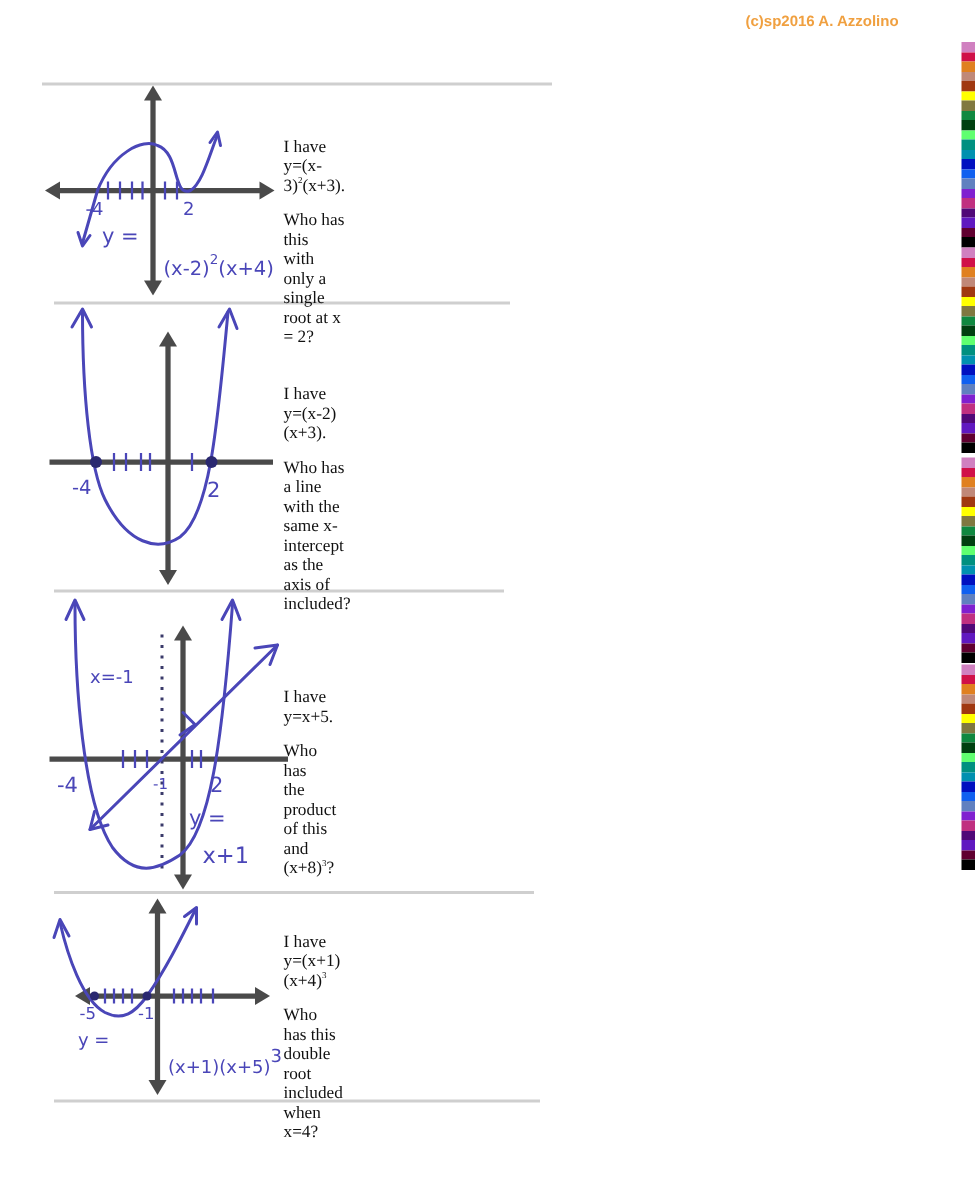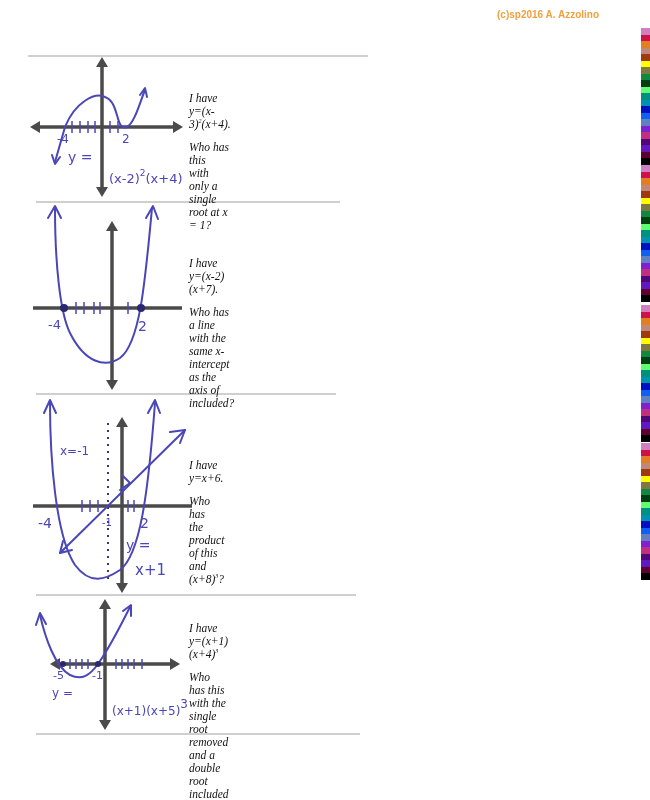--- a/index.html
+++ b/index.html
@@ -2,21 +2,21 @@
 <html><head>
 <meta charset="utf-8">
 <style>
   html, body { margin: 0; padding: 0; }
   body { width: 650px; height: 800px; background: #ffffff; position: relative; overflow: hidden; font-family: "Liberation Serif", serif; }
   .credit { position: absolute; left: 497px; top: 9px; font-family: "Liberation Sans", sans-serif; font-size: 10px; font-weight: bold; color: #f0a040; }
   .sep { position: absolute; height: 2px; background: #cfcfcf; }
   .card { position: absolute; }
   .graph { position: absolute; }
   .txt { position: absolute; font-size: 11.5px; line-height: 13px; color: #111; }
-  .txt p { margin: 0; font-style: italic; }
+  .txt p { margin: 0; }
   .txt .gap { height: 10px; }
   sup { font-size: 6px; vertical-align: 5px; line-height: 0; }
   .palette { position: absolute; left: 641px; width: 9px; }
   .palette div { width: 9px; height: 6.5px; }
   .blue { stroke: #4a46b8; fill: none; stroke-width: 2; stroke-linecap: round; stroke-linejoin: round; }
   .axis { stroke: #4a4a4a; stroke-width: 3.5; fill: none; }
   .hand { fill: #4a46b8; font-family: "DejaVu Sans", sans-serif; }
 </style>
 </head>
 <body>
@@ -49,24 +49,24 @@
     <polyline class="blue" points="110,38 115,31 117,40"></polyline>
     <path class="blue" d="M35,70 L25,105"></path>
     <polyline class="blue" points="22,98 25,107 30,100"></polyline>
     <text class="hand" x="27" y="86" font-size="12">-4</text>
     <text class="hand" x="92" y="86" font-size="12">2</text>
     <text class="hand" x="38" y="105" font-size="14">y =</text>
     <text class="hand" x="79" y="126" font-size="13"><tspan>(x-2)</tspan><tspan dy="-7" font-size="9">2</tspan><tspan dy="7">(x+4)</tspan></text>
   </svg>
   <div class="txt" style="left:189px;top:92px;">
     <p>I have</p>
-    <p><span>y=(x-3)</span><sup>2</sup><span>(x+4).</span></p>
+    <p><span>y=(x-3)</span><sup>2</sup><span>(x+3).</span></p>
     <div class="gap"></div>
     <p>Who has this</p>
-    <p>with only a single root at x = 1?</p>
+    <p>with only a single root at x = 2?</p>
   </div>
 </div>
 
 <div class="card">
   <svg class="graph" style="left:30px;top:203px;" width="160" height="190">
     <line class="axis" x1="3" y1="105" x2="152" y2="105"></line>
     <line class="axis" x1="82" y1="24" x2="82" y2="182"></line>
     <polygon points="82,18 76,28 88,28" fill="#4a4a4a"></polygon>
     <polygon points="82,187 76,177 88,177" fill="#4a4a4a"></polygon>
     <g stroke="#4a46b8" stroke-width="1.5">
@@ -79,21 +79,21 @@
     <path class="blue" d="M25,5 C25,60 30,110 40,130 C55,160 75,165 90,155 C110,140 115,80 122,5"></path>
     <polyline class="blue" points="18,15 25,3 31,15"></polyline>
     <polyline class="blue" points="116,15 123,3 128,16"></polyline>
     <circle cx="34" cy="105" r="4" fill="#2a2870"></circle>
     <circle cx="111" cy="105" r="4" fill="#2a2870"></circle>
     <text class="hand" x="18" y="126" font-size="13">-4</text>
     <text class="hand" x="108" y="128" font-size="14">2</text>
   </svg>
   <div class="txt" style="left:189px;top:257px;">
     <p>I have</p>
-    <p>y=(x-2)(x+7).</p>
+    <p>y=(x-2)(x+3).</p>
     <div class="gap"></div>
     <p>Who has</p>
     <p>a line with the same x-intercept</p>
     <p>as the axis of included?</p>
   </div>
 </div>
 
 <div class="card">
   <svg class="graph" style="left:30px;top:395px;" width="165" height="200">
     <line class="axis" x1="3" y1="111" x2="162" y2="111"></line>
@@ -117,21 +117,21 @@
     <path class="blue" d="M92,80 L100,88 L90,95"></path>
     <text class="hand" x="30" y="60" font-size="12">x=-1</text>
     <text class="hand" x="8" y="133" font-size="14">-4</text>
     <text class="hand" x="72" y="131" font-size="10">-1</text>
     <text class="hand" x="110" y="133" font-size="14">2</text>
     <text class="hand" x="96" y="155" font-size="14">y =</text>
     <text class="hand" x="105" y="180" font-size="15">x+1</text>
   </svg>
   <div class="txt" style="left:189px;top:459px;">
     <p>I have</p>
-    <p>y=x+6.</p>
+    <p>y=x+5.</p>
     <div class="gap"></div>
     <p>Who has</p>
     <p><span>the product of this and (x+8)</span><sup>3</sup><span>?</span></p>
   </div>
 </div>
 
 <div class="card">
   <svg class="graph" style="left:30px;top:597px;" width="160" height="135">
     <line class="axis" x1="25" y1="67" x2="145" y2="67"></line>
     <polygon points="20,67 30,61 30,73" fill="#4a4a4a"></polygon>
@@ -158,21 +158,20 @@
     <text class="hand" x="23" y="82" font-size="11">-5</text>
     <text class="hand" x="62" y="82" font-size="11">-1</text>
     <text class="hand" x="22" y="100" font-size="12">y =</text>
     <text class="hand" x="82" y="118" font-size="12"><tspan>(x+1)(x+5)</tspan><tspan dy="-7" font-size="12">3</tspan></text>
   </svg>
   <div class="txt" style="left:189px;top:622px;">
     <p>I have</p>
     <p><span>y=(x+1)(x+4)</span><sup>3</sup></p>
     <div class="gap"></div>
     <p>Who has this</p>
-    <p>with the single root removed and a</p>
     <p>double root included when x=4?</p>
   </div>
 </div>
 
 <div class="palette" style="top:28px;">
     <div style="background: rgb(208, 128, 192);"></div>
     <div style="background: rgb(208, 16, 72);"></div>
     <div style="background: rgb(224, 128, 32);"></div>
     <div style="background: rgb(192, 136, 120);"></div>
     <div style="background: rgb(160, 56, 16);"></div>

